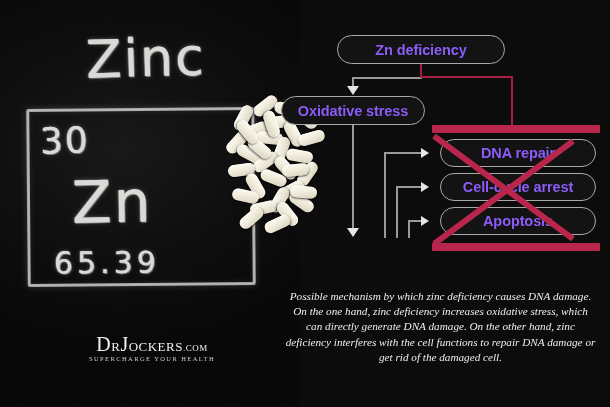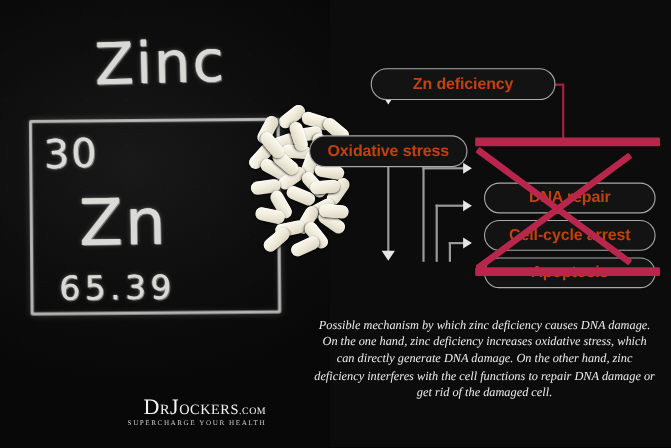--- a/index.html
+++ b/index.html
@@ -104,23 +104,23 @@
     position: absolute;
     width: 27px; height: 12px;
     border-radius: 6px;
     background: linear-gradient(170deg, #fdfbf2 0%, #f3efe0 42%, #d8d2bd 100%);
     box-shadow: 0 1px 2px rgba(0,0,0,.75), inset 0 1px 0 rgba(255,255,255,.65);
   }
 
   
   #logo-wrap {
     position: absolute;
-    left: 62px; top: 360px;
+    left: 62px; top: 334px;
     width: 180px;
-    text-align: right;
+    text-align: center;
     color: #f2f2f0;
   }
   #logo-main {
     font-family: "Liberation Serif", serif;
     font-size: 20px;
     letter-spacing: .5px;
     line-height: 1;
     white-space: nowrap;
   }
   #logo-main .small-caps { font-size: 13px; }
@@ -138,30 +138,29 @@
     white-space: nowrap;
   }
 
   
   .node {
     position: absolute;
     box-sizing: border-box;
     border: 1.3px solid #a9a9a9;
     border-radius: 15px;
     background: #131313;
-    color: #c2410c;
+    color: #8b5cf6;
     font-weight: bold;
     font-size: 14.5px;
     display: flex;
     align-items: center;
     justify-content: center;
     white-space: nowrap;
     letter-spacing: -.1px;
     z-index: 5;
-    margin-top: 27px;
   }
   #node-zn       { left: 337px; top: 35px;  width: 168px; height: 29px; }
   #node-ox       { left: 281px; top: 96px;  width: 144px; height: 29px; }
   #node-dna-dmg  { left: 281px; top: 238px; width: 144px; height: 29px; }
   #node-repair   { left: 440px; top: 139px; width: 156px; height: 28px; }
   #node-arrest   { left: 440px; top: 173px; width: 156px; height: 28px; }
   #node-apop     { left: 440px; top: 207px; width: 156px; height: 28px; }
 
   
   .ln { position: absolute; background: #9a9a9a; z-index: 2; }

